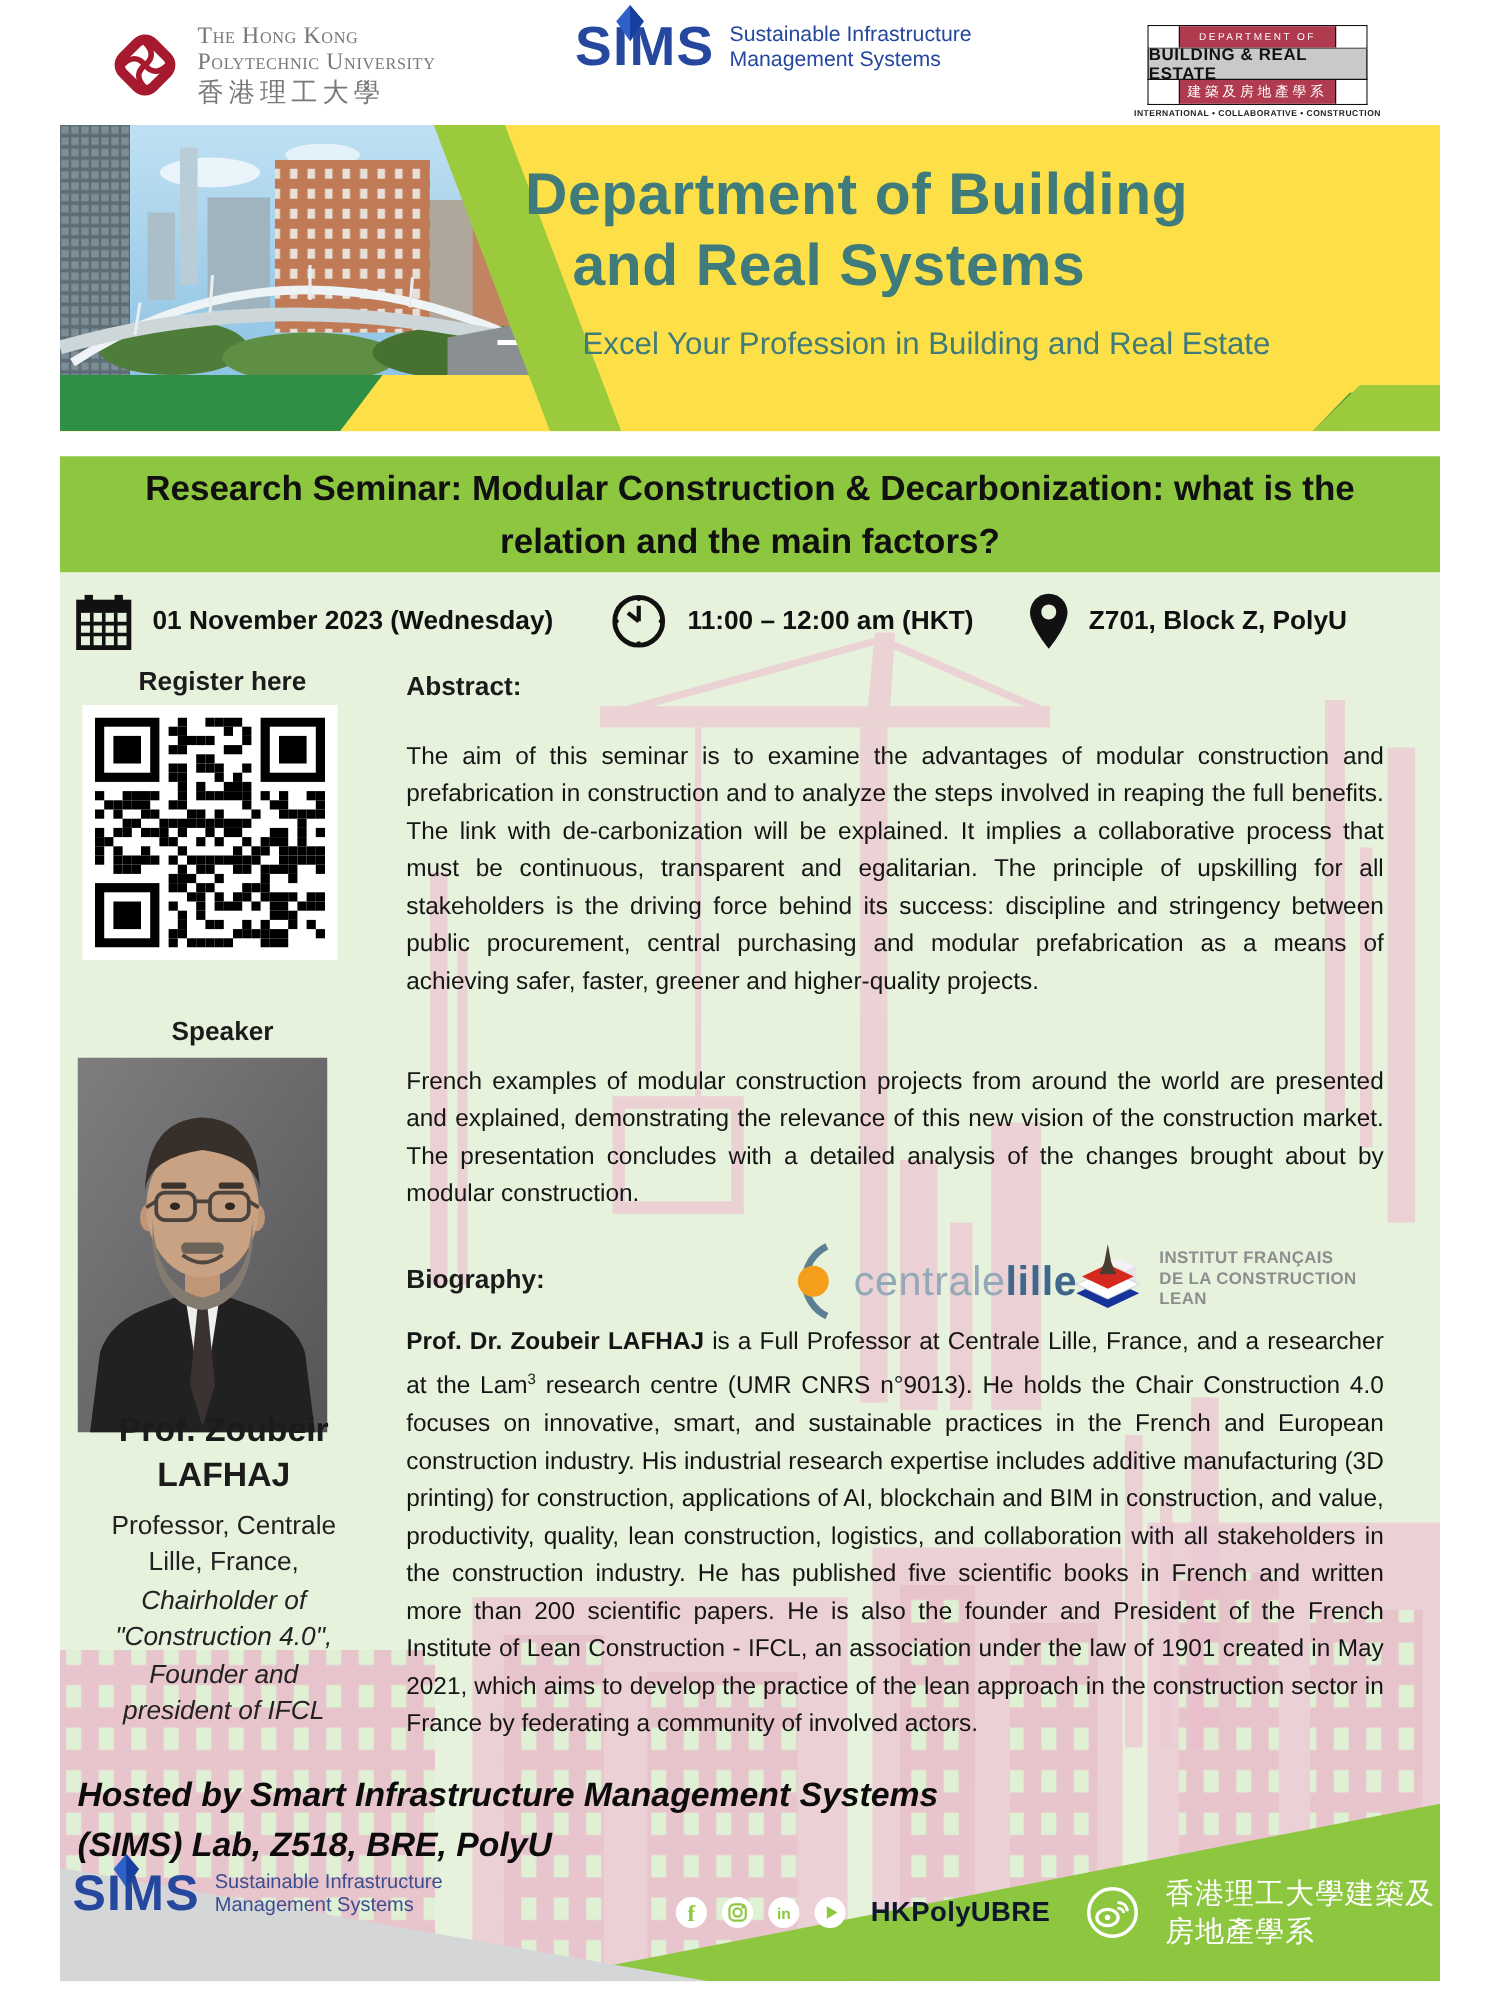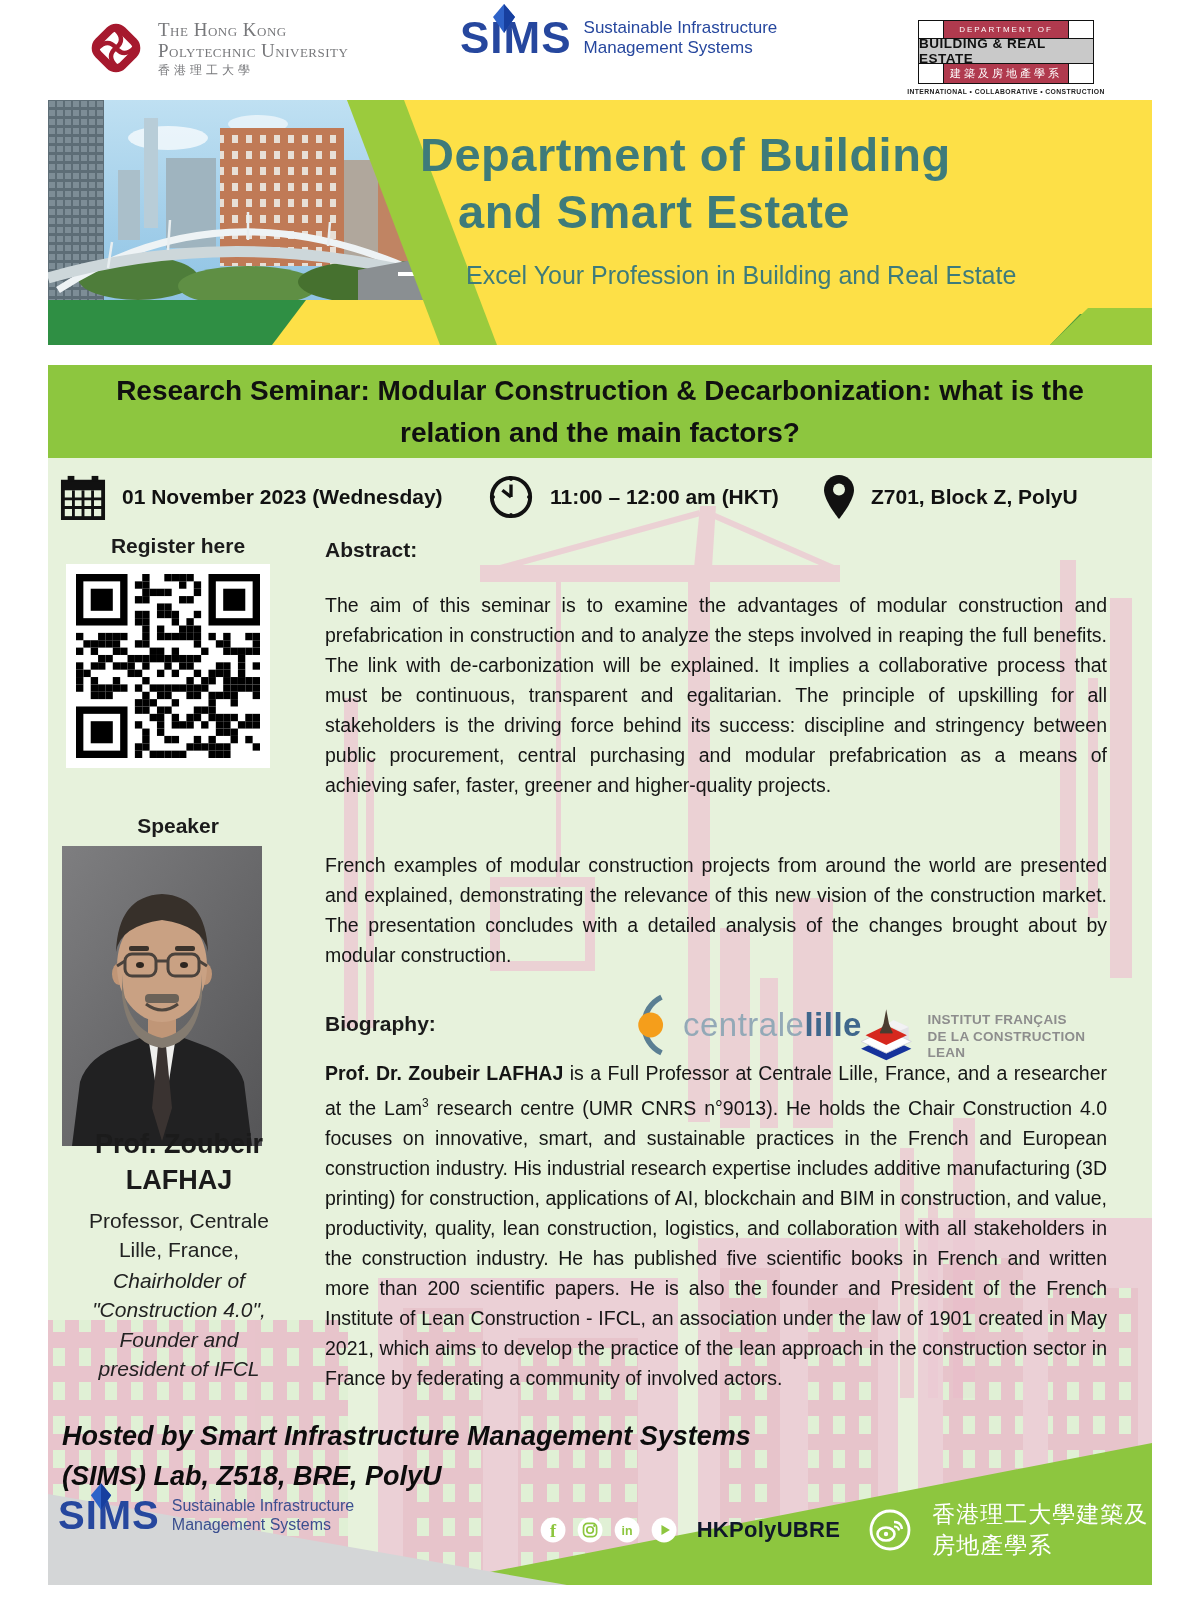--- a/index.html
+++ b/index.html
@@ -5,21 +5,21 @@
   html,body{margin:0;padding:0;}
   body{width:1200px;height:1600px;background:#ffffff;font-family:"Liberation Sans",sans-serif;color:#1b1b1b;}
   .poster{position:relative;width:1200px;height:1600px;background:#fff;overflow:hidden;}
   .pre{white-space:pre-line;}
 
   
   .logo-row{position:absolute;top:12px;left:48px;width:1104px;height:82px;}
   .polyu{position:absolute;left:38px;top:6px;display:flex;align-items:center;gap:12px;}
   .polyu-text{color:#77787b;line-height:1.12;}
   .polyu-l1,.polyu-l2{font-variant:small-caps;font-family:"Liberation Serif",serif;font-size:19px;letter-spacing:.5px;}
-  .polyu-cn{font-size:12px;margin-top:2px;letter-spacing:4px;}
+  .polyu-cn{font-size:21px;margin-top:2px;letter-spacing:4px;}
   .sims-logo{position:relative;display:flex;align-items:center;gap:12px;}
   .sims-top{position:absolute;left:412px;top:4px;}
   .sims-word{position:relative;font-size:44px;font-weight:bold;color:#26479e;letter-spacing:1px;line-height:1;}
   .sims-word .diamond{position:absolute;left:31px;top:-12px;}
   .sims-sub{color:#26479e;font-size:17px;line-height:1.2;}
   .bre-top{position:absolute;right:58px;top:8px;width:176px;}
   .bre-row{display:flex;height:17px;border:1.5px solid #111;}
   .bre-cell{width:24px;background:#fff;border-right:1.5px solid #111;}
   .bre-cell.r{border-right:none;border-left:1.5px solid #111;}
   .bre-mid{flex:1;background:#b03a4e;color:#fff;font-size:8px;letter-spacing:2px;display:flex;align-items:center;justify-content:center;}
@@ -66,21 +66,21 @@
   .abstract-heading{position:absolute;left:277px;top:80px;font-size:21px;font-weight:bold;}
   .para{position:absolute;left:277px;width:782px;font-size:19.5px;line-height:30px;text-align:justify;color:#151515;}
   .p1{top:132px;}
   .p2{top:392px;}
   .bio-row{position:absolute;left:277px;top:532px;width:782px;height:70px;}
   .bio-heading{position:absolute;left:0;top:22px;font-size:21px;font-weight:bold;}
   .centrale-logo{position:absolute;left:290px;top:2px;display:flex;align-items:center;gap:6px;}
   .centrale-text{font-size:33px;letter-spacing:.5px;}
   .centrale-a{color:#93a9b7;}
   .centrale-b{color:#3f678c;font-weight:bold;}
-  .ifcl-logo{position:absolute;left:528px;top:14px;display:flex;align-items:center;gap:8px;}
+  .ifcl-logo{position:absolute;left:528px;top:0;display:flex;align-items:center;gap:8px;}
   .ifcl-text{font-size:13.5px;font-weight:bold;color:#8d8d8d;line-height:1.25;letter-spacing:.3px;}
   .bio-para{position:absolute;left:277px;top:600px;width:782px;font-size:19.5px;line-height:30px;text-align:justify;color:#151515;}
   .bio-para .lead{font-weight:bold;}
   sup{font-size:12px;}
 
   .hosted{position:absolute;left:14px;top:958px;width:720px;font-size:27px;font-weight:bold;font-style:italic;line-height:40px;color:#0c0c0c;z-index:4;}
 
   
   .footer-band{position:absolute;left:0;top:985px;width:1104px;height:142px;z-index:3;}
   .green-wedge{position:absolute;left:0;top:0;width:1104px;height:142px;background:#8dc63f;clip-path:polygon(34% 100%,100% 0,100% 100%);}
@@ -182,21 +182,21 @@
         <rect x="350" y="172" width="18" height="4" fill="#fff"></rect>
         <rect x="395" y="164" width="18" height="4" fill="#fff"></rect>
       </svg>
     </div>
     <div class="banner-band"></div>
     <div class="banner-darkstrip"></div>
     <div class="banner-corner2"></div>
     <div class="banner-corner"></div>
     <div class="banner-text">
       <div class="banner-title1">Department of Building</div>
-      <div class="banner-title2">and Smart Estate</div>
+      <div class="banner-title2">and Real Systems</div>
       <div class="banner-sub">Excel Your Profession in Building and Real Estate</div>
     </div>
   </div>
 
   <div class="title-bar">
     <div class="t">Research Seminar: Modular Construction &amp; Decarbonization: what is the relation and the main factors?</div>
   </div>
 
   <div class="content">
 

